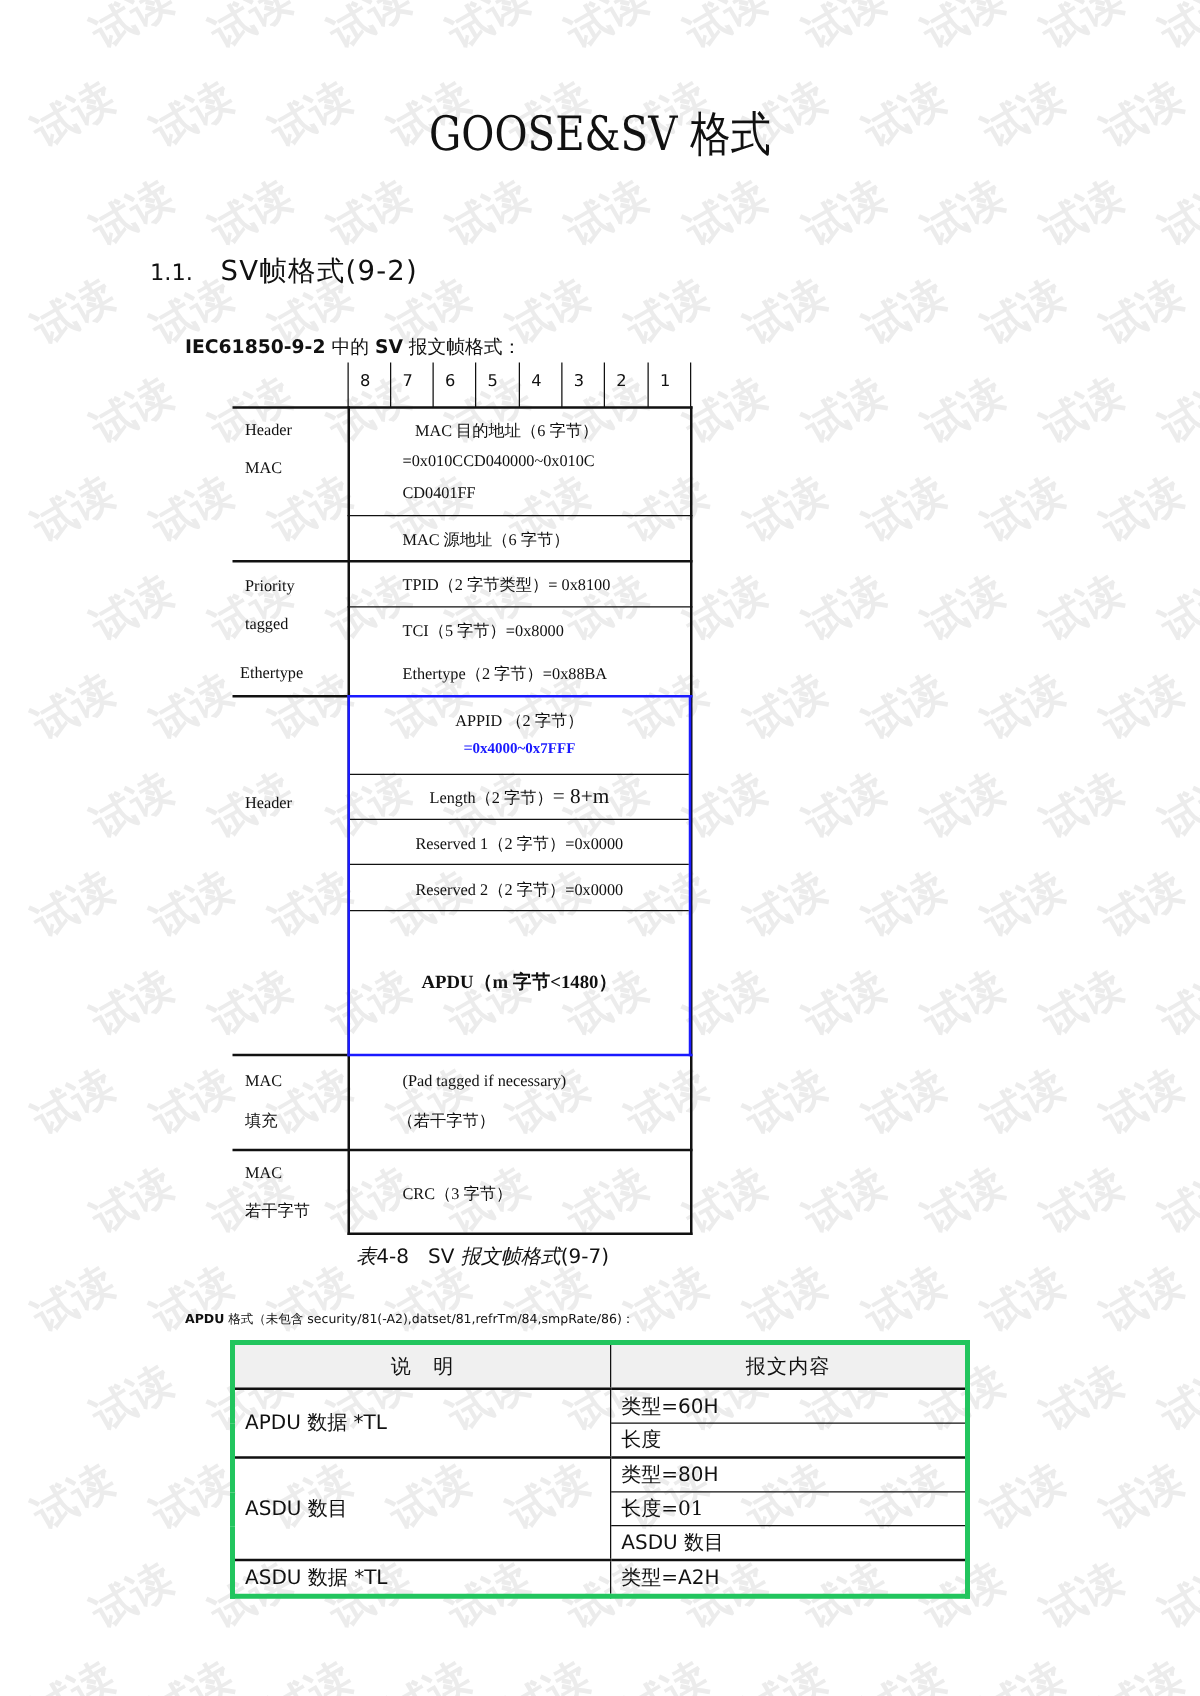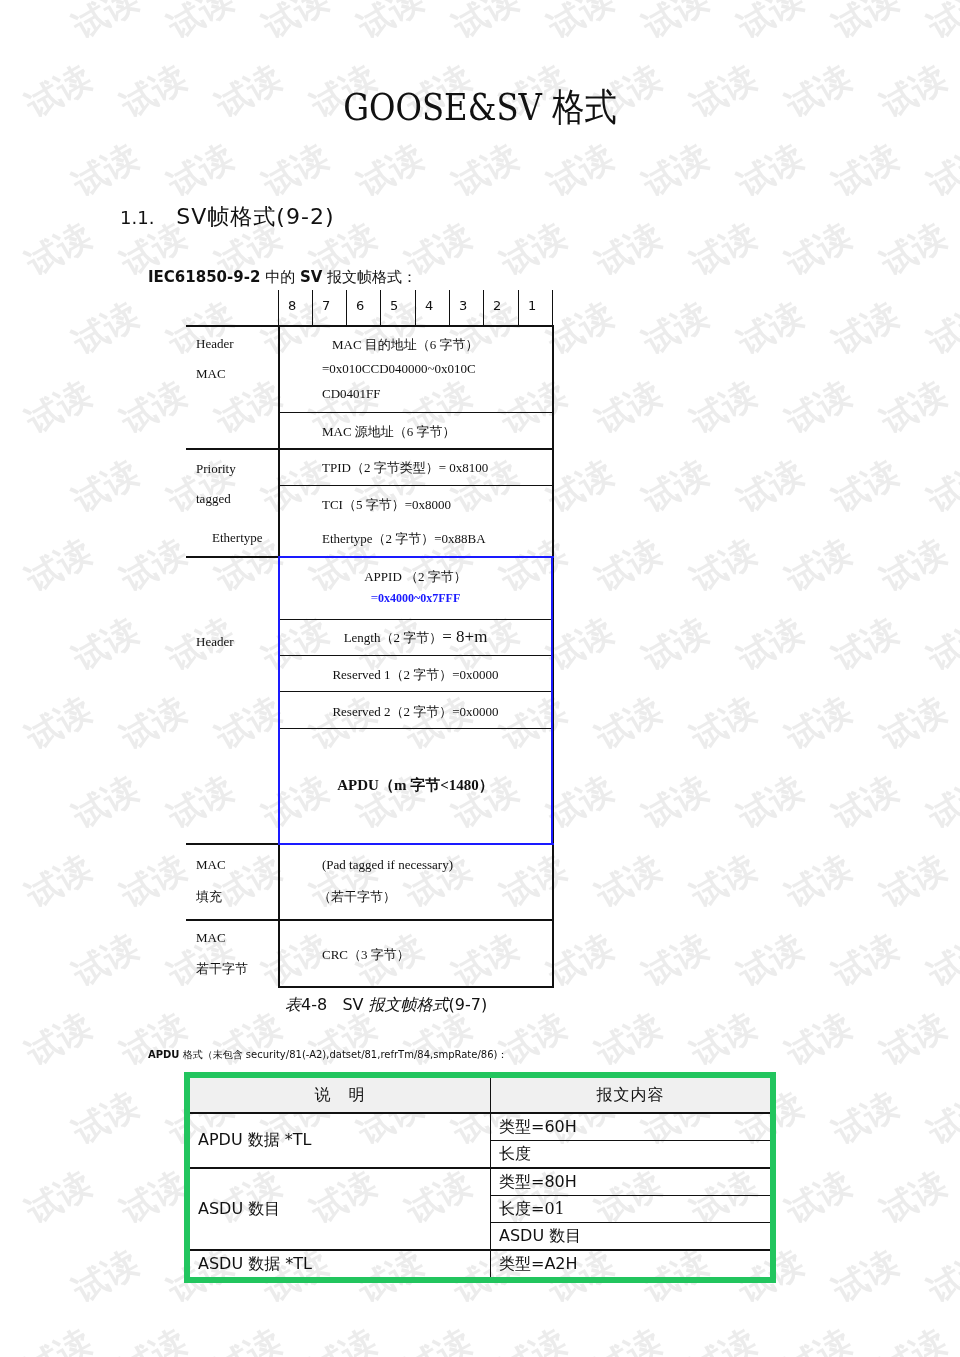--- a/index.html
+++ b/index.html
@@ -16,21 +16,21 @@
   .blue { background:#1a1aff; }
   .cell { position:absolute; font-size:13px; white-space:nowrap;font-family:Liberation Serif, serif; }
   .bitnum { position:absolute; top:298px; font-size:13px; }
   .center { text-align:center; }
   .caption { left:285px; top:995px; font-size:16px; }
   .caption i { font-family:"DejaVu Serif", serif; font-style:italic; }
   .apdu-intro { left:148px; top:1048px; font-size:10px; }
   table.apdu { position:absolute; left:184px; top:1072px; width:592px; border-collapse:collapse; font-size:16px; }
   table.apdu td, table.apdu th { border:1px solid #111; padding:0 8px; height:26px; text-align:left; font-weight:normal; }
   table.apdu th { background:#f0f0f0; text-align:center; height:34px; font-family:"DejaVu Serif", serif; letter-spacing:1px; }
-  table.apdu { border:6px solid #22c55e; }
+  table.apdu { border:4px solid #22c55e; }
   table.apdu tr.grp-top td { border-top:2px solid #111; }
   table.apdu th { border-bottom:2px solid #111; }
 </style>
 </head>
 <body>
 
 <div class="wm-layer" id="wm">
     <span class="wm" style="left: 72px; top: -10px;">试读</span>
     <span class="wm" style="left: 167px; top: -10px;">试读</span>
     <span class="wm" style="left: 262px; top: -10px;">试读</span>
@@ -262,21 +262,21 @@
   <div class="line blue" style="left:278px;top:843px;width:276px;height:2px"></div>
   <div class="line" style="left:280px;top:619px;width:271px;height:1px"></div>
   <div class="line" style="left:280px;top:655px;width:271px;height:1px"></div>
   <div class="line" style="left:280px;top:691px;width:271px;height:1px"></div>
   <div class="line" style="left:280px;top:728px;width:271px;height:1px"></div>
 
   <div class="cell" style="left:196px;top:336px">Header</div>
   <div class="cell" style="left:196px;top:366px">MAC</div>
   <div class="cell" style="left:196px;top:461px">Priority</div>
   <div class="cell" style="left:196px;top:491px">tagged</div>
-  <div class="cell" style="left:212px;top:530px">Ethertype</div>
+  <div class="cell" style="left:192px;top:530px">Ethertype</div>
   <div class="cell" style="left:196px;top:634px">Header</div>
   <div class="cell" style="left:196px;top:857px">MAC</div>
   <div class="cell" style="left:196px;top:888px">填充</div>
   <div class="cell" style="left:196px;top:930px">MAC</div>
   <div class="cell" style="left:196px;top:960px">若干字节</div>
 
   <div class="cell" style="left:332px;top:336px">MAC 目的地址（6 字节）</div>
   <div class="cell" style="left:322px;top:361px">=0x010CCD040000~0x010C</div>
   <div class="cell" style="left:322px;top:386px">CD0401FF</div>
   <div class="cell" style="left:322px;top:423px">MAC 源地址（6 字节）</div>

